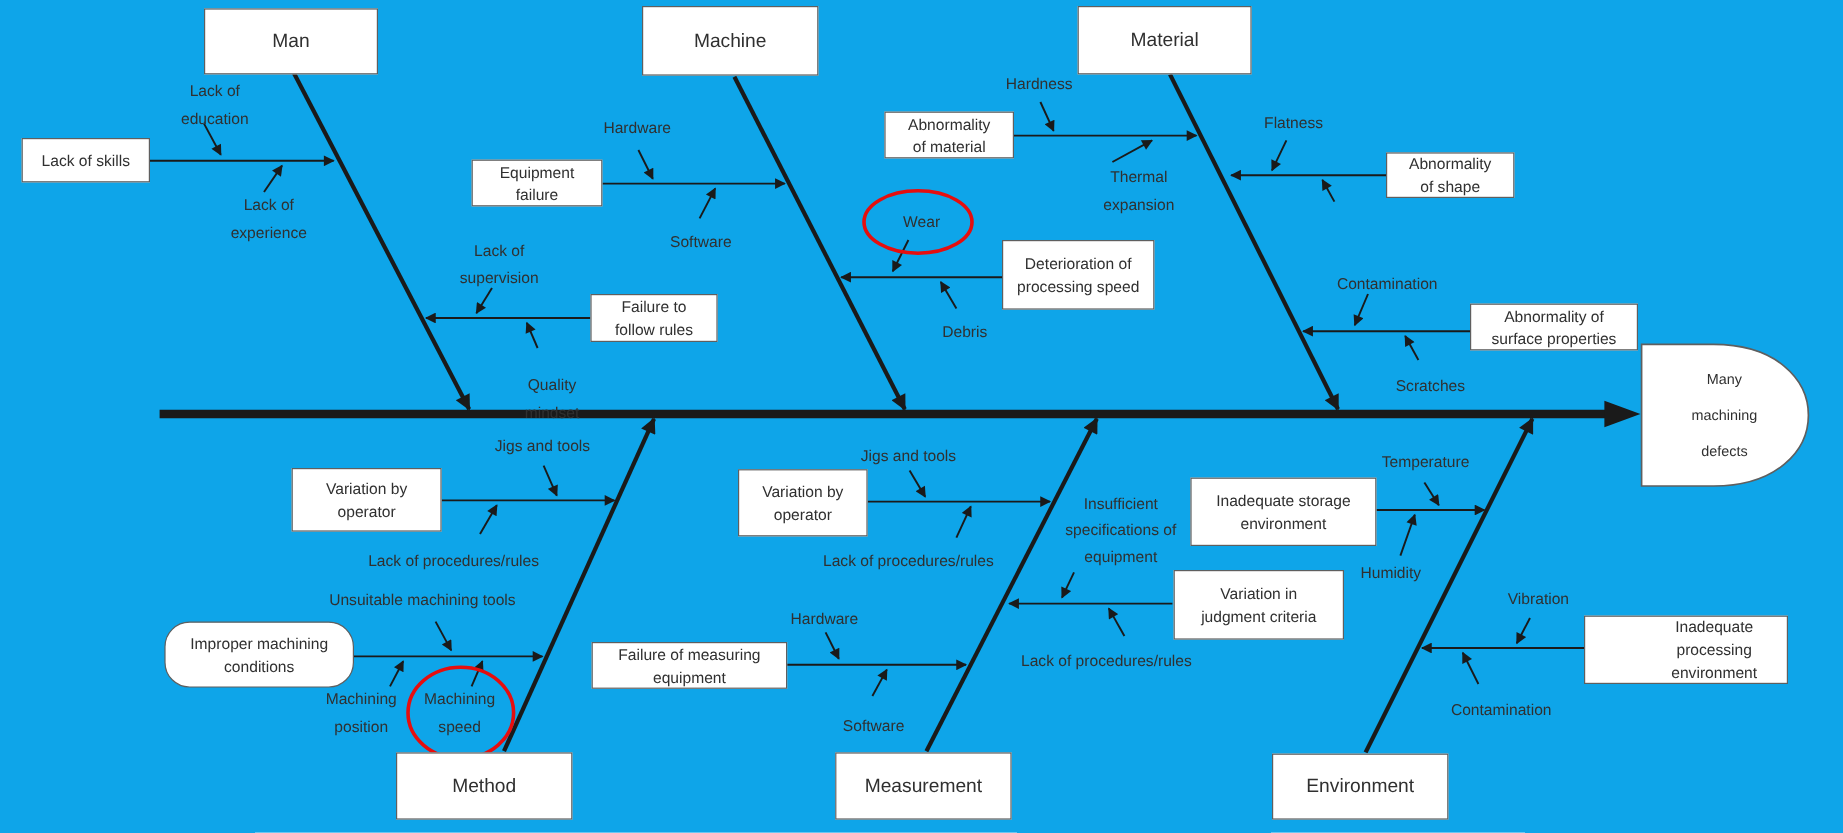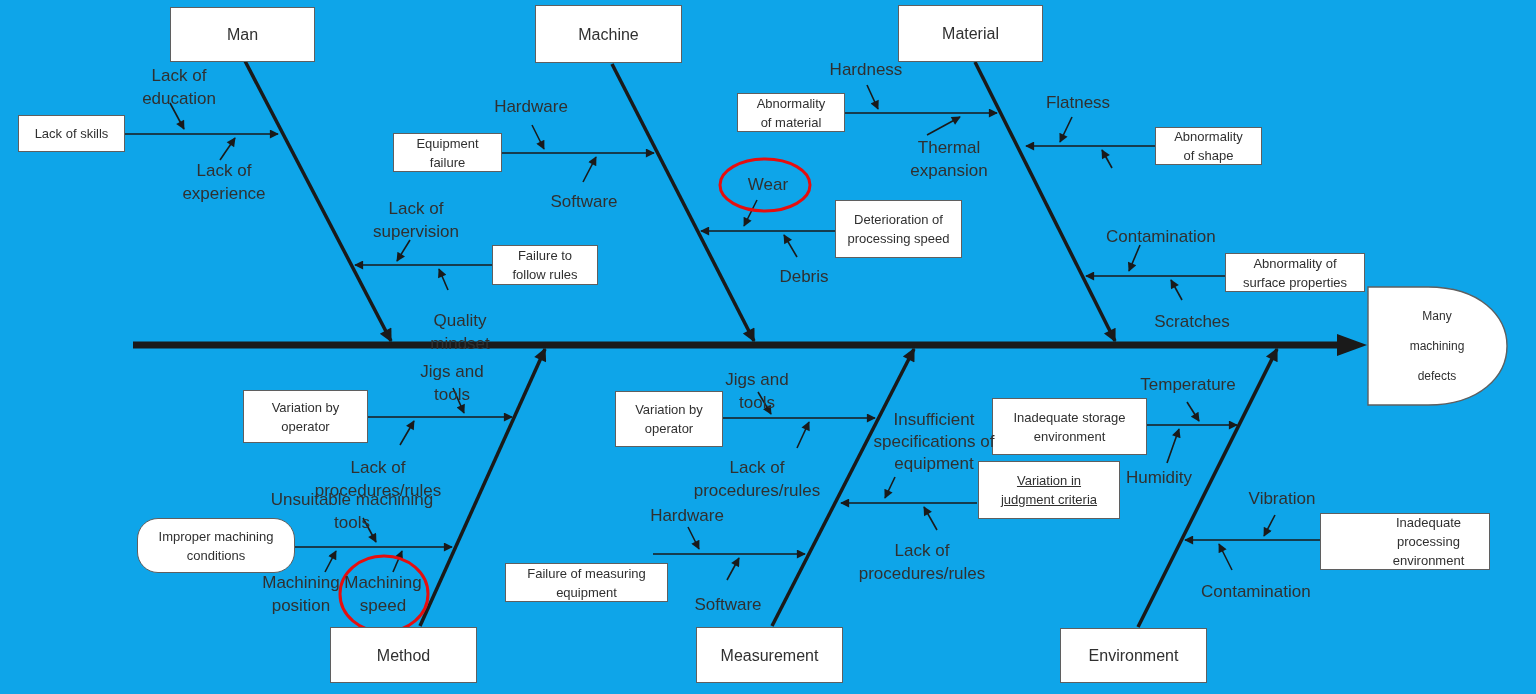--- a/index.html
+++ b/index.html
@@ -8,21 +8,21 @@
     font-family:"Liberation Sans", sans-serif; color:#303030; overflow:hidden;
   }
   .stage svg { position:absolute; left:0; top:0; }
   .box {
     position:absolute; box-sizing:border-box; background:#ffffff;
     border:1px solid #5f5f5f; display:flex; align-items:center; justify-content:center;
     text-align:center; font-size:13px; line-height:19px; white-space:pre-line;
   }
   .cat { font-size:16px; line-height:21px; }
   .lbl {
-    position:absolute; text-align:center; font-size:17px; line-height:23px;
+    position:absolute; text-align:center; font-size:13px; line-height:23px;
     white-space:pre-line;
   }
   .effect-text {
     position:absolute; font-size:12px; line-height:30px; text-align:center;
     white-space:pre-line;
   }
 </style>
 </head>
 <body>
 
@@ -118,23 +118,23 @@
   <div class="box" style="left:1155px;top:127px;width:107px;height:38px;">Abnormality
 of shape</div>
   <div class="box" style="left:1225px;top:253px;width:140px;height:39px;">Abnormality of
 surface properties</div>
   <div class="box" style="left:243px;top:390px;width:125px;height:53px;">Variation by
 operator</div>
   <div class="box" style="left:137px;top:518px;width:158px;height:55px;border-radius:21px;">Improper machining
 conditions</div>
   <div class="box" style="left:615px;top:391px;width:108px;height:56px;">Variation by
 operator</div>
-  <div class="box" style="left:505px;top:535px;width:163px;height:39px;margin-top:28px;">Failure of measuring
+  <div class="box" style="left:493px;top:535px;width:163px;height:39px;">Failure of measuring
 equipment</div>
-  <div class="box" style="left:978px;top:461px;width:142px;height:58px;text-decoration:underline;">Variation in
+  <div class="box" style="left:978px;top:475px;width:142px;height:58px;">Variation in
 judgment criteria</div>
   <div class="box" style="left:992px;top:398px;width:155px;height:57px;">Inadequate storage
 environment</div>
   <div class="box" style="left:1320px;top:513px;width:170px;height:57px;padding-left:47px;">Inadequate processing
 environment</div>
 
   <div class="lbl" style="left:129px;top:64px;width:100px;">Lack of
 education</div>
   <div class="lbl" style="left:174px;top:159px;width:100px;">Lack of
 experience</div>

